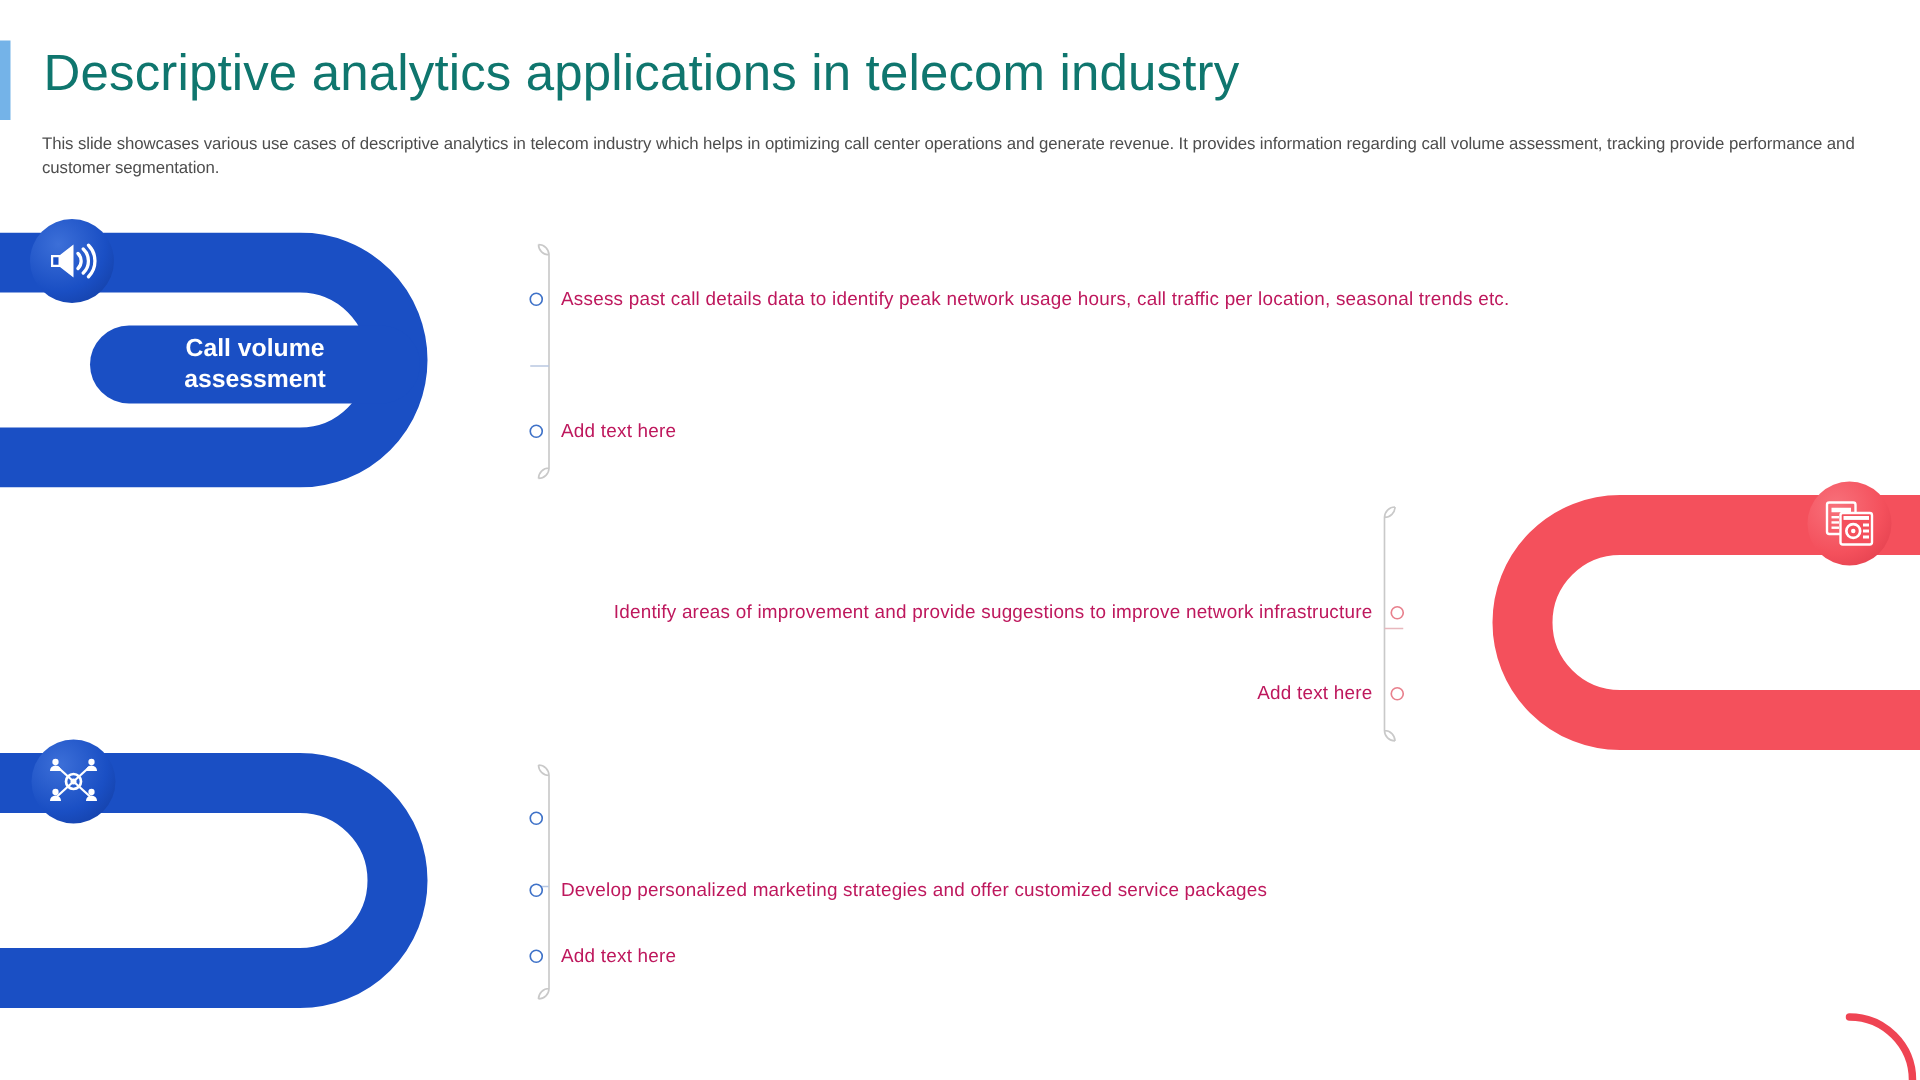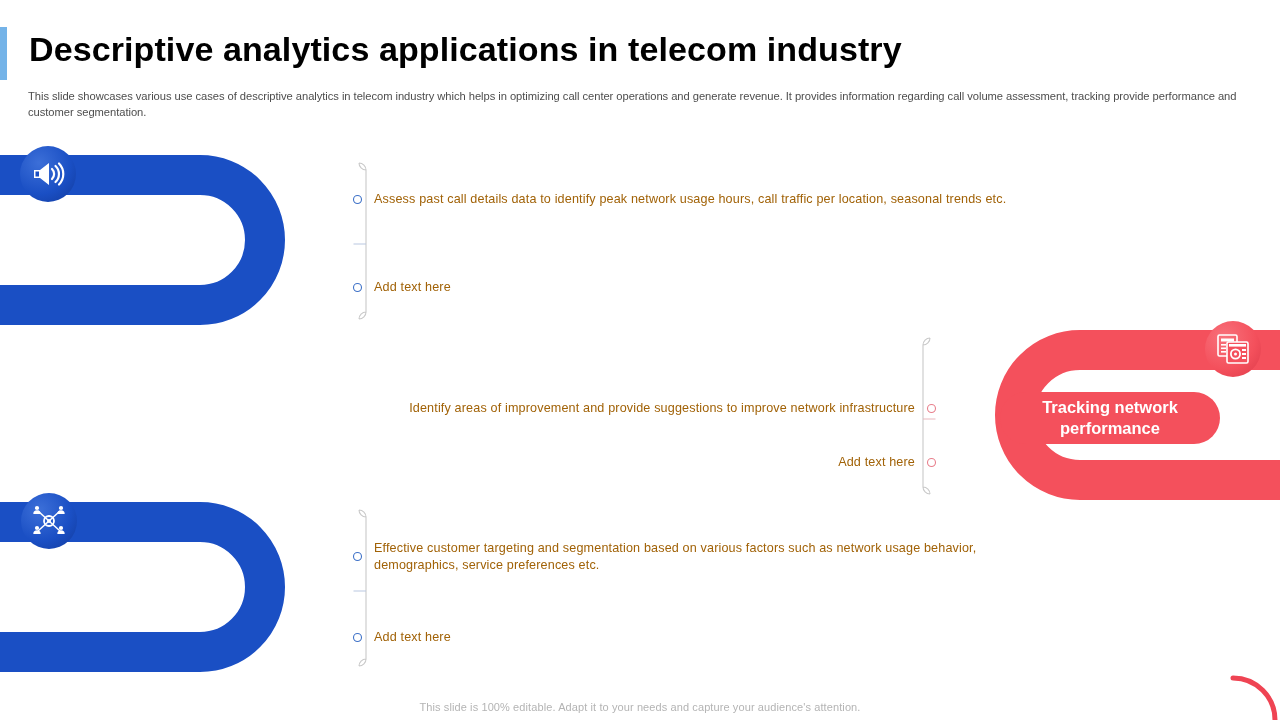--- a/index.html
+++ b/index.html
@@ -11,21 +11,21 @@
   }
   #slide { position: relative; width: 1280px; height: 720px; background: #fff; }
 
   
   #accent-bar {
     position: absolute; left: 0px; top: 27px;
     width: 7px; height: 53px; background: #74b3e8;
   }
   #title {
     position: absolute; left: 29px; top: 30px;
-    font-size: 34px; font-weight: 700; color: #000000;
+    font-size: 34px; font-weight: 400; color: #0f766e;
     letter-spacing: 0.1px; white-space: nowrap;
   }
   #subtitle {
     position: absolute; left: 28px; top: 89px; width: 1228px;
     font-size: 11.2px; line-height: 15.5px; color: #4d4d4d;
     letter-spacing: -0.05px;
   }
 
   
   .bracket { position: absolute; }
@@ -46,21 +46,21 @@
     display: flex; align-items: center; justify-content: center;
   }
   .badge-blue { background: radial-gradient(circle at 34% 30%, #3c6fd8 0%, #1a4fc4 58%, #123a9b 100%); }
   .badge-red  { background: radial-gradient(circle at 34% 30%, #f8717b 0%, #f4505c 58%, #dc3a49 100%); }
 
   
   .bullets { position: absolute; }
   .bullets .rail { position: absolute; left: 0; top: 0; }
   .bullet-row { position: absolute; display: flex; align-items: center; }
   .bullet-text {
-    font-size: 12.6px; line-height: 16.5px; color: #a16207;
+    font-size: 12.6px; line-height: 16.5px; color: #be185d;
     letter-spacing: 0.15px;
   }
   .bullets-left .bullet-text { text-align: left; }
   .bullets-right .bullet-text { text-align: right; }
 
   
   #footer {
     position: absolute; left: 0; top: 701px; width: 1280px;
     text-align: center; font-size: 11px; color: #b4b4b4;
     letter-spacing: 0.1px;
@@ -75,20 +75,26 @@
   <div id="accent-bar"></div>
   <div id="title">Descriptive analytics applications in telecom industry</div>
   <div id="subtitle">This slide showcases various use cases of descriptive analytics in telecom industry which helps in optimizing call center operations and generate revenue. It provides information regarding call volume assessment, tracking provide performance and customer segmentation.</div>
 
   <div class="bracket" style="left:-60px; top:155px;">
     <svg width="400" height="170" viewBox="0 0 400 170">
       <path d="M0,20 H260 A65,65 0 0 1 260,150 H0" fill="none" stroke="#1a4fc4" stroke-width="40" stroke-linecap="butt"></path>
     </svg>
   </div>
 
+  <div class="pill pill-blue" style="left:60px; top:217px; width:220px; height:52px;">
+    <span>
+      <span>Call volume</span><br>
+      <span>assessment</span>
+    </span>
+  </div>
 
   <div class="icon-badge badge-blue" style="left:20px; top:146px;">
     <svg width="34" height="30" viewBox="0 0 34 30" aria-hidden="true">
       <path d="M3,11 h6 L18,4 v22 L9,19 H3 Z" fill="#ffffff"></path>
       <rect x="4.5" y="12.5" width="3.5" height="5" fill="#1a4fc4"></rect>
       <path d="M21,10 a7,7 0 0 1 0,10" fill="none" stroke="#ffffff" stroke-width="2.2" stroke-linecap="round"></path>
       <path d="M24.5,7 a11,11 0 0 1 0,16" fill="none" stroke="#ffffff" stroke-width="2.2" stroke-linecap="round"></path>
       <path d="M28,4.5 a15,15 0 0 1 0,21" fill="none" stroke="#ffffff" stroke-width="2.2" stroke-linecap="round"></path>
     </svg>
   </div>
@@ -111,26 +117,20 @@
       <div class="bullet-text" style="margin-left:11px; width:660px;">Add text here</div>
     </div>
   </div>
 
   <div class="bracket" style="left:940px; top:330px;">
     <svg width="400" height="170" viewBox="0 0 400 170">
       <path d="M400,20 H140 A65,65 0 0 0 140,150 H400" fill="none" stroke="#f4505c" stroke-width="40" stroke-linecap="butt"></path>
     </svg>
   </div>
 
-  <div class="pill pill-red" style="left:1000px; top:392px; width:220px; height:52px;">
-    <span>
-      <span>Tracking network</span><br>
-      <span>performance</span>
-    </span>
-  </div>
 
   <div class="icon-badge badge-red" style="left:1205px; top:321px;">
     <svg width="34" height="32" viewBox="0 0 34 32" aria-hidden="true">
       <rect x="2" y="2" width="19" height="21" rx="1.5" fill="none" stroke="#ffffff" stroke-width="1.6"></rect>
       <rect x="5" y="5.5" width="13" height="3" fill="#ffffff"></rect>
       <rect x="5" y="11" width="5" height="1.6" fill="#ffffff"></rect>
       <rect x="5" y="14.5" width="5" height="1.6" fill="#ffffff"></rect>
       <rect x="5" y="18" width="5" height="1.6" fill="#ffffff"></rect>
       <rect x="11" y="9" width="21" height="21" rx="1.5" fill="#f4505c" stroke="#ffffff" stroke-width="1.6"></rect>
       <rect x="13" y="11" width="17" height="2.6" fill="#ffffff"></rect>
@@ -191,29 +191,33 @@
 
   <div class="bullets bullets-left" style="left:352px; top:505px; width:700px; height:166px;">
     <svg class="rail" width="30" height="166" viewBox="0 0 30 166">
       <path d="M14,12 a7,7 0 0 0 -7,-7 M7,5 a7,7 0 0 0 7,7 V154 a7,7 0 0 0 -7,7 M7,161 a7,7 0 0 0 7,-7" fill="none" stroke="#c9c9c9" stroke-width="1.1"></path>
       <line x1="1.5" y1="86" x2="14" y2="86" stroke="#b9c7e0" stroke-width="1"></line>
     </svg>
     <div class="bullet-row" style="left:0px; top:35px; width:700px;">
       <svg width="11" height="11" viewBox="0 0 11 11" style="flex:none;">
         <circle cx="5.5" cy="5.5" r="4" fill="#ffffff" stroke="#3f72c8" stroke-width="1.1"></circle>
       </svg>
-      <div class="bullet-text" style="margin-left:11px; width:630px;">Effective customer targeting and segmentation based on various factors such as network usage behavior, demographics, service preferences etc.</div>
+    </div>
+    <div class="bullet-row" style="left:0px; top:80px; width:700px;">
+      <svg width="11" height="11" viewBox="0 0 11 11" style="flex:none;">
+        <circle cx="5.5" cy="5.5" r="4" fill="#ffffff" stroke="#3f72c8" stroke-width="1.1"></circle>
+      </svg>
+      <div class="bullet-text" style="margin-left:11px; width:660px;">Develop personalized marketing strategies and offer customized service packages</div>
     </div>
     <div class="bullet-row" style="left:0px; top:124px; width:700px;">
       <svg width="11" height="11" viewBox="0 0 11 11" style="flex:none;">
         <circle cx="5.5" cy="5.5" r="4" fill="#ffffff" stroke="#3f72c8" stroke-width="1.1"></circle>
       </svg>
       <div class="bullet-text" style="margin-left:11px; width:660px;">Add text here</div>
     </div>
   </div>
 
-  <div id="footer">This slide is 100% editable. Adapt it to your needs and capture your audience's attention.</div>
 
   <svg id="corner-arc" width="60" height="55" viewBox="0 0 60 55">
     <path d="M55,55 A42,42 0 0 0 13,13" fill="none" stroke="#ef4453" stroke-width="5" stroke-linecap="round"></path>
   </svg>
 
 </div>
 
 </body></html>

